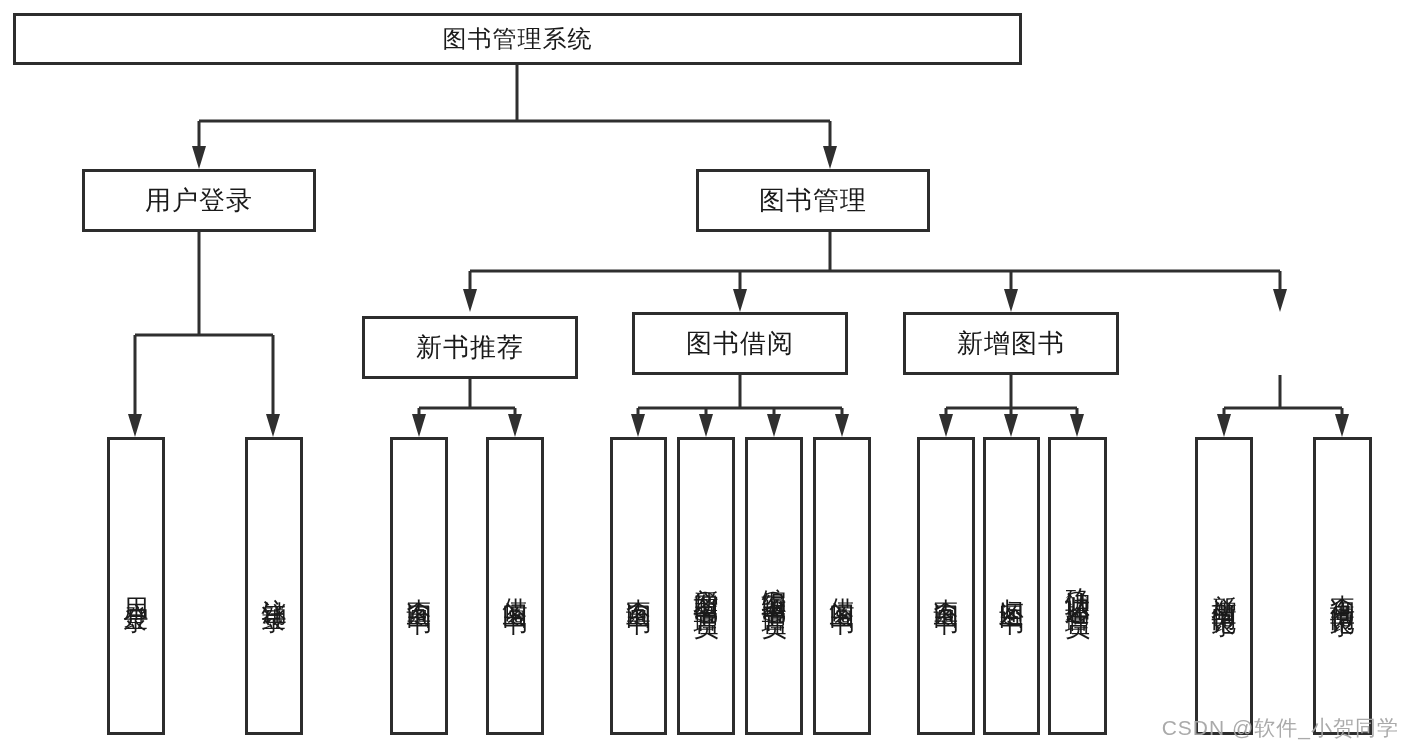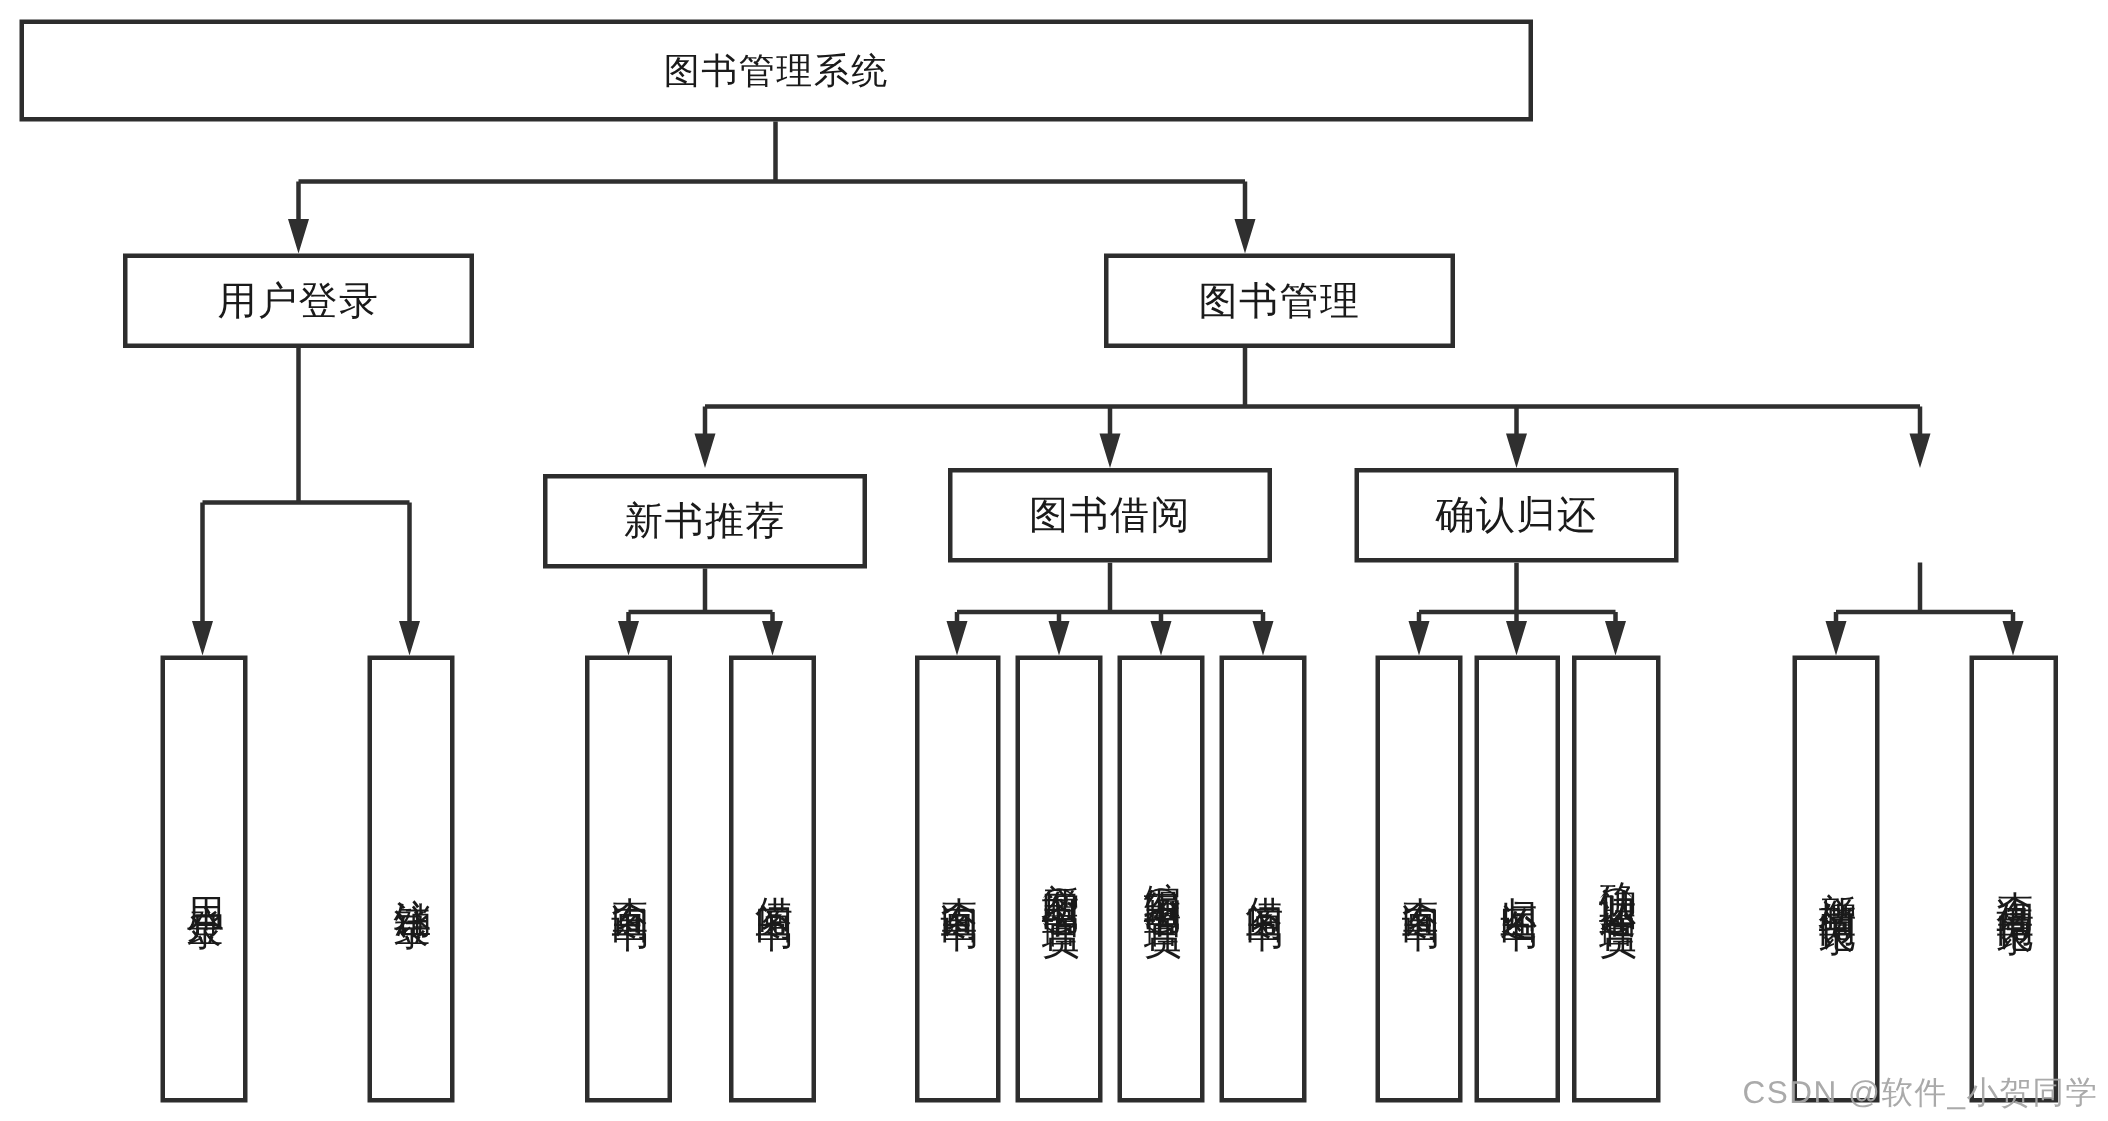--- a/index.html
+++ b/index.html
@@ -75,39 +75,39 @@
       <path d="M192 146 L206 146 L199 169 Z M823 146 L837 146 L830 169 Z"></path>
       <path d="M463 289 L477 289 L470 312 Z M733 289 L747 289 L740 312 Z M1004 289 L1018 289 L1011 312 Z M1273 289 L1287 289 L1280 312 Z"></path>
       <path d="M128 414 L142 414 L135 437 Z M266 414 L280 414 L273 437 Z"></path>
       <path d="M412 414 L426 414 L419 437 Z M508 414 L522 414 L515 437 Z"></path>
       <path d="M631 414 L645 414 L638 437 Z M699 414 L713 414 L706 437 Z M767 414 L781 414 L774 437 Z M835 414 L849 414 L842 437 Z"></path>
       <path d="M939 414 L953 414 L946 437 Z M1004 414 L1018 414 L1011 437 Z M1070 414 L1084 414 L1077 437 Z"></path>
       <path d="M1217 414 L1231 414 L1224 437 Z M1335 414 L1349 414 L1342 437 Z"></path>
     </g>
   </svg>
 
-  <div class="box root-box" style="left:13px; top:13px; width:1009px; height:68px;">
+  <div class="box root-box" style="left:13px; top:13px; width:1009px; height:52px;">
     <span class="lbl">图书管理系统</span>
   </div>
 
   <div class="box level-box" style="left:82px; top:169px; width:234px; height:63px;">
     <span class="lbl">用户登录</span>
   </div>
-  <div class="box level-box" style="left:736px; top:169px; width:234px; height:63px;">
+  <div class="box level-box" style="left:696px; top:169px; width:234px; height:63px;">
     <span class="lbl">图书管理</span>
   </div>
 
   <div class="box level-box" style="left:362px; top:316px; width:216px; height:63px;">
     <span class="lbl">新书推荐</span>
   </div>
   <div class="box level-box" style="left:632px; top:312px; width:216px; height:63px;">
     <span class="lbl">图书借阅</span>
   </div>
   <div class="box level-box" style="left:903px; top:312px; width:216px; height:63px;">
-    <span class="lbl">确认归还</span>
+    <span class="lbl">新增图书</span>
   </div>
 
   <div class="box leaf-box" style="left:107px; top:437px; width:58px; height:298px;">
     <span class="lbl">用户登录</span>
   </div>
   <div class="box leaf-box" style="left:245px; top:437px; width:58px; height:298px;">
     <span class="lbl">注销登录</span>
   </div>
 
   <div class="box leaf-box" style="left:390px; top:437px; width:58px; height:298px;">

